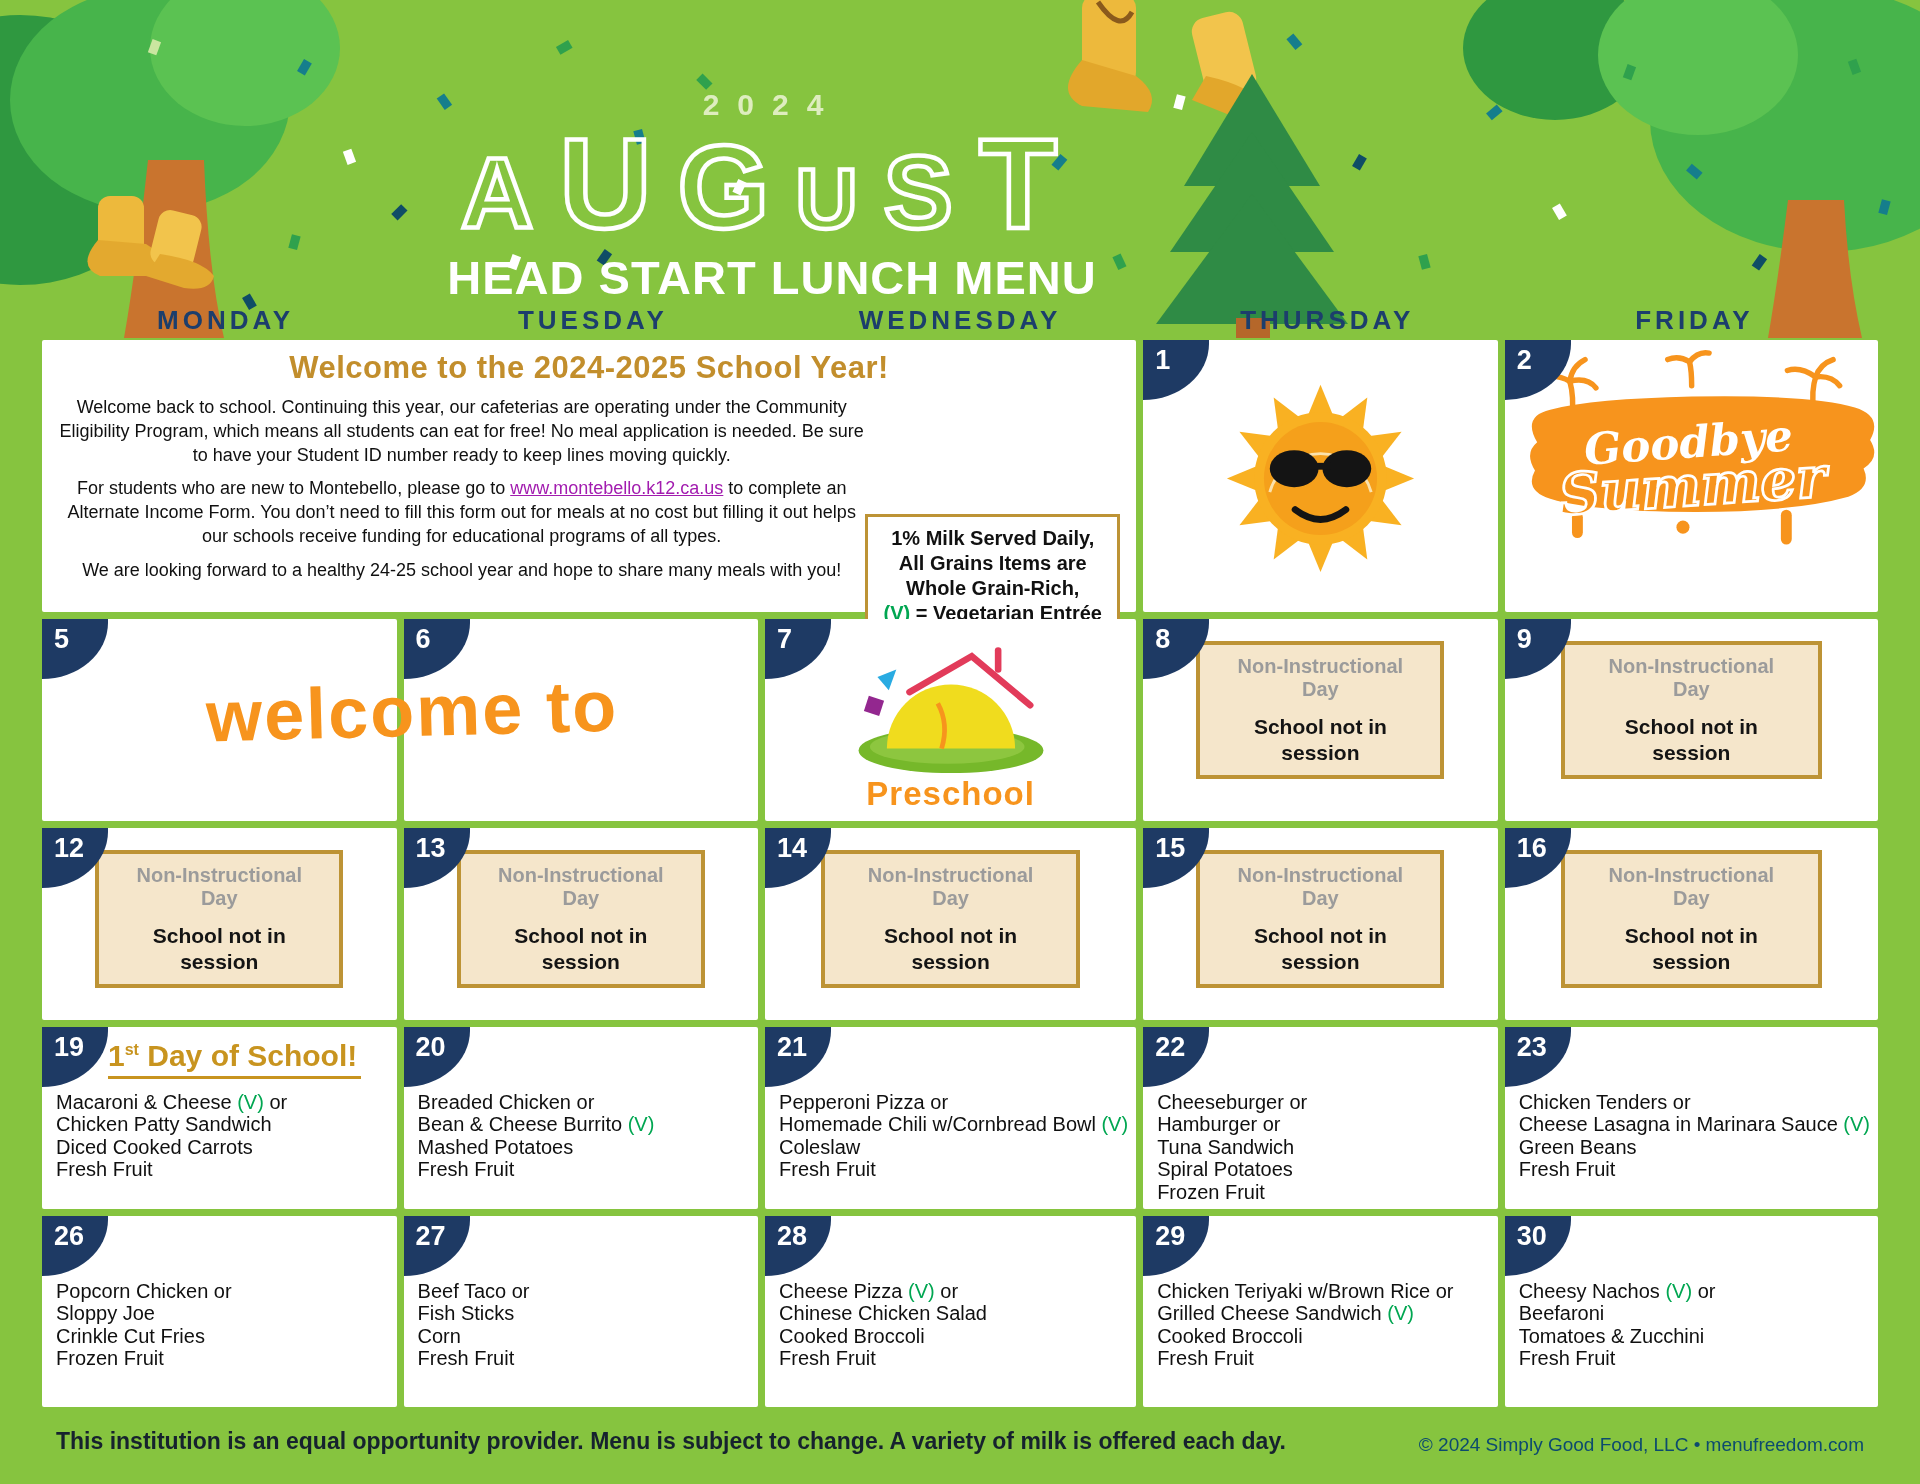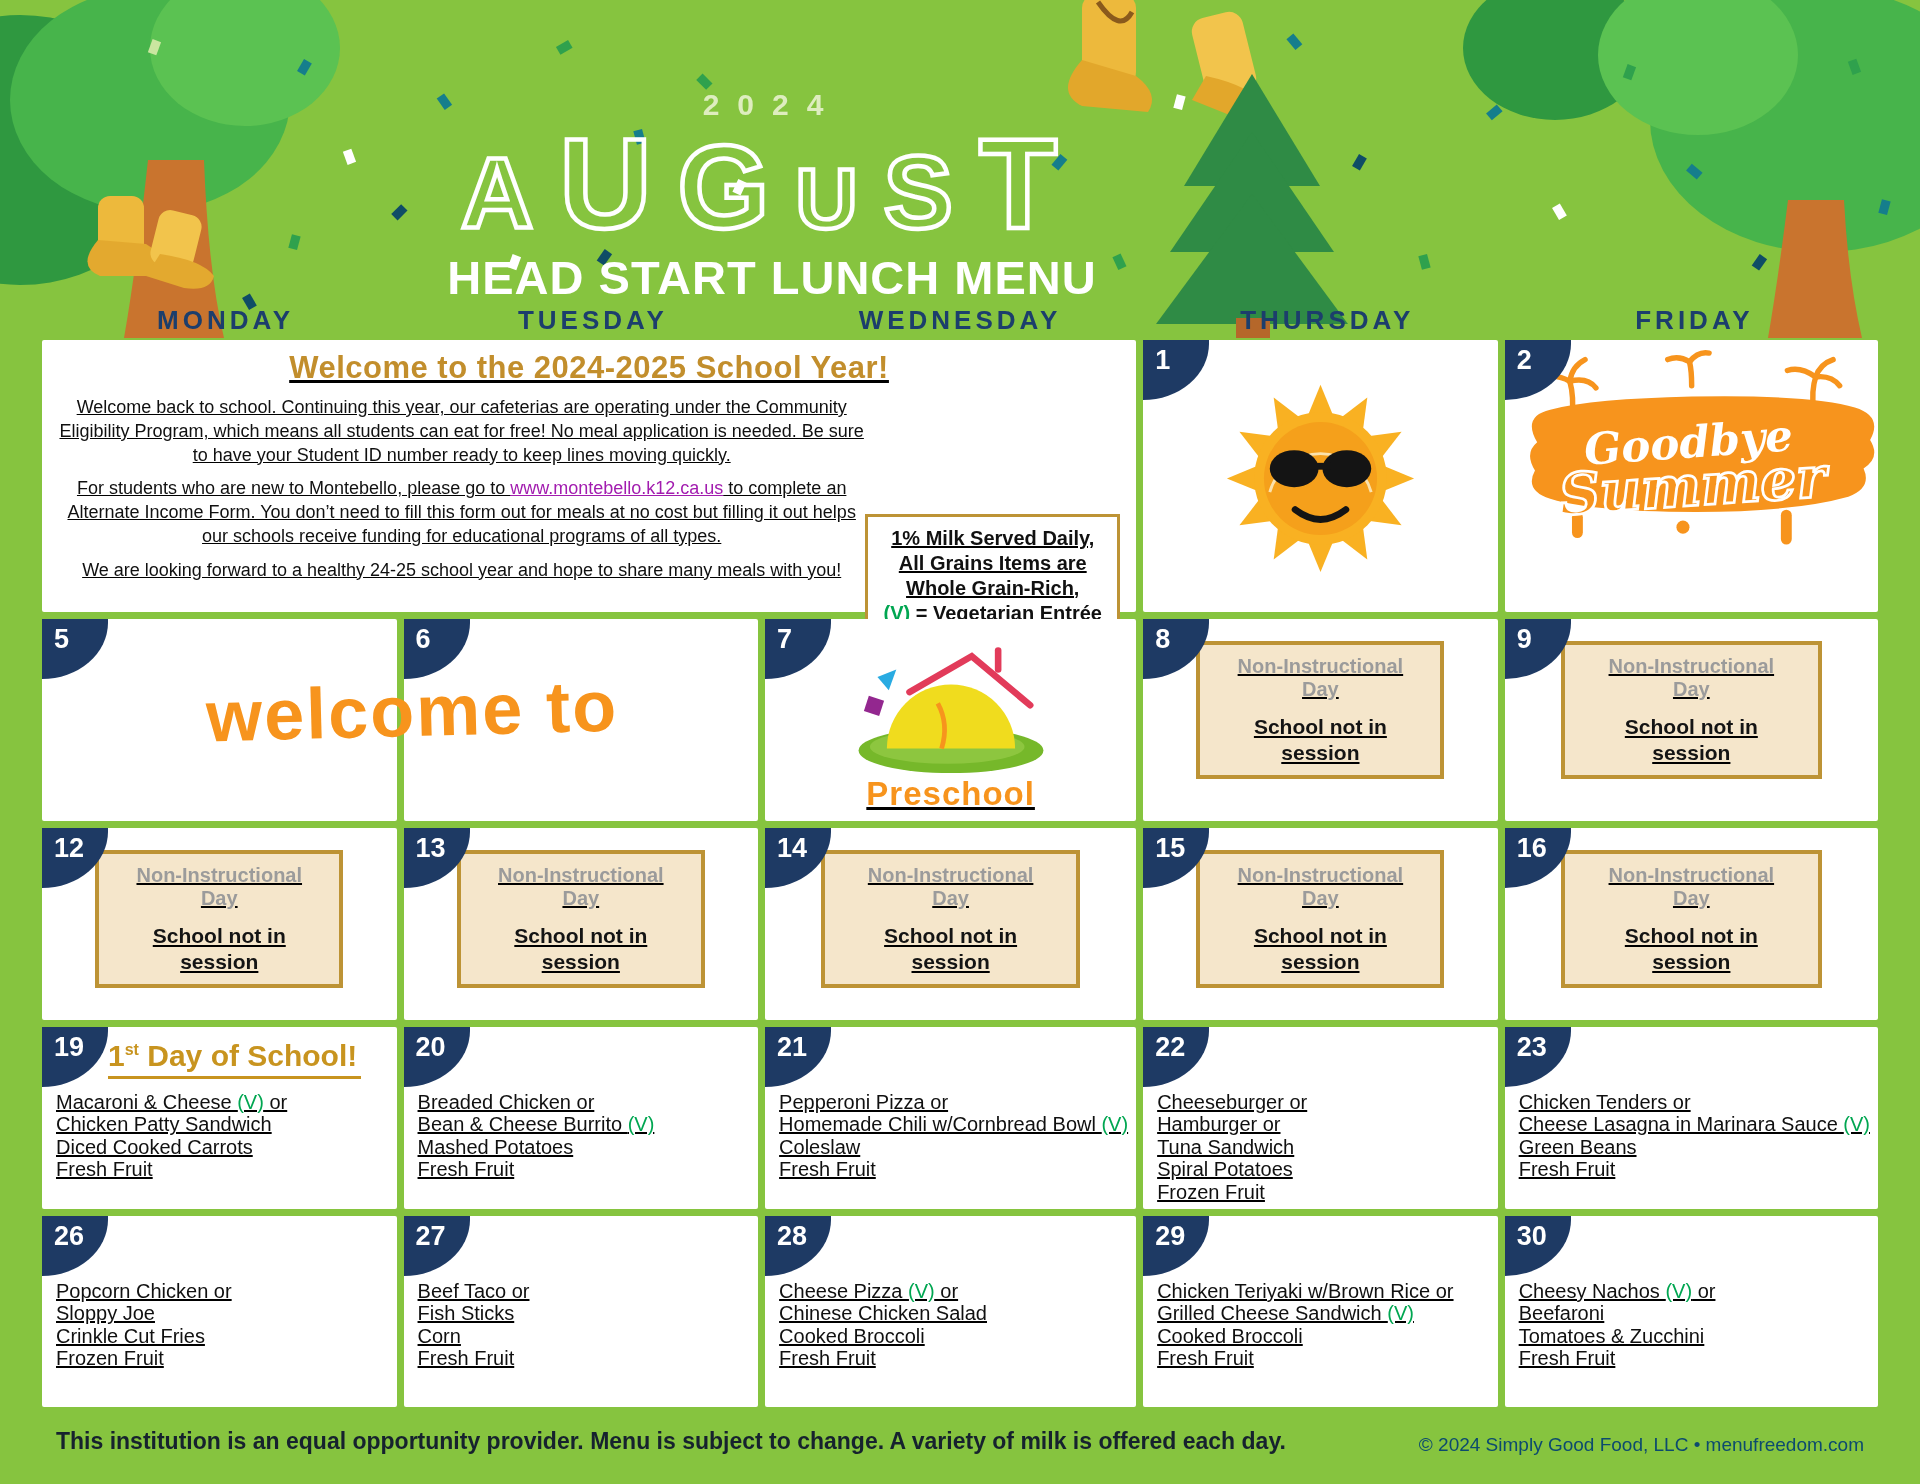--- a/index.html
+++ b/index.html
@@ -19,21 +19,21 @@
     position:absolute;top:250px;left:772px;transform:translateX(-50%);
     font-size:47px;font-weight:800;color:#FFFFFF;letter-spacing:1px;white-space:nowrap;z-index:2;
   }
   
   .weekdays{position:absolute;top:305px;left:42px;width:1836px;display:flex;z-index:2;}
   .weekday{flex:1;text-align:center;font-size:26px;font-weight:bold;letter-spacing:4px;color:#1C3E6C;}
   
   .grid{
     position:absolute;top:340px;left:42px;width:1836px;z-index:2;
     display:grid;grid-template-columns:repeat(5,1fr);
-    grid-template-rows:272px 202px 192px 182px 191px;gap:7px;text-decoration:underline;
+    grid-template-rows:272px 202px 192px 182px 191px;gap:7px;
   }
   .cell{background:#FFFFFF;position:relative;border-radius:2px;}
   .cell-welcome{grid-column:1/4;padding:6px 16px;box-sizing:border-box;}
   .badge{
     position:absolute;top:0;left:0;width:66px;height:60px;background:#1E3A64;
     border-bottom-right-radius:100% 94%;color:#FFF;font-weight:bold;font-size:27px;
     line-height:1;padding:7px 0 0 12px;box-sizing:border-box;z-index:3;
   }
   
   .welcome-title{text-align:center;color:#C28E2C;font-size:31px;font-weight:bold;letter-spacing:.5px;margin:4px 0 10px;}

